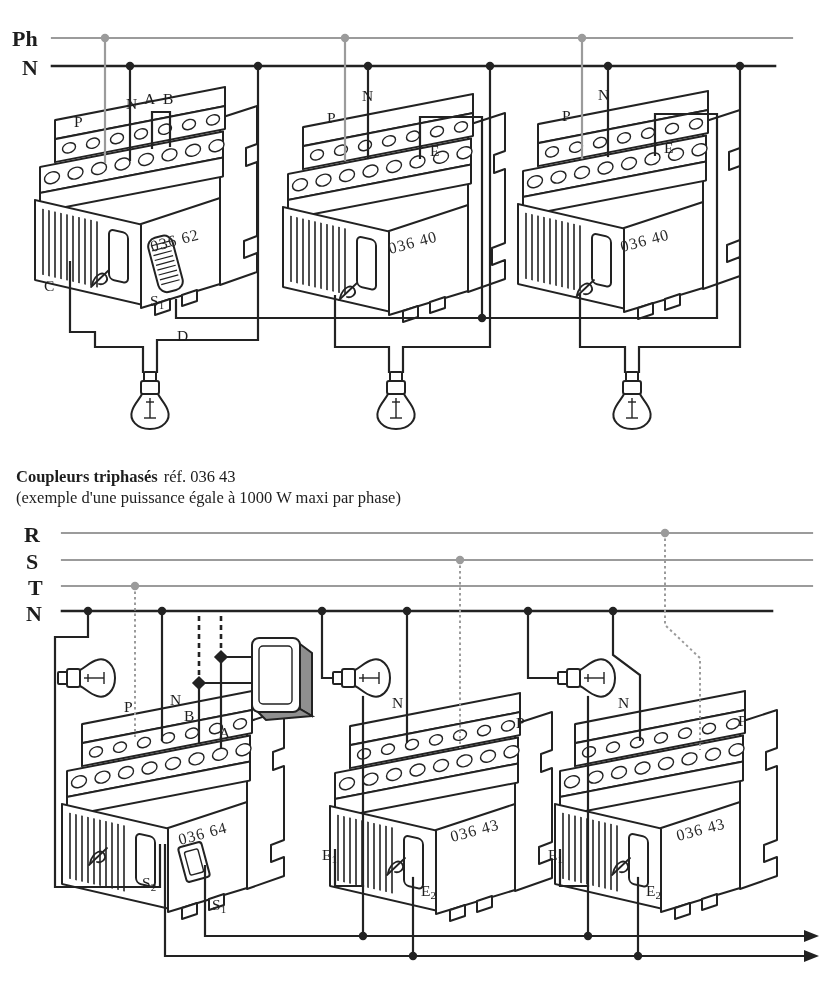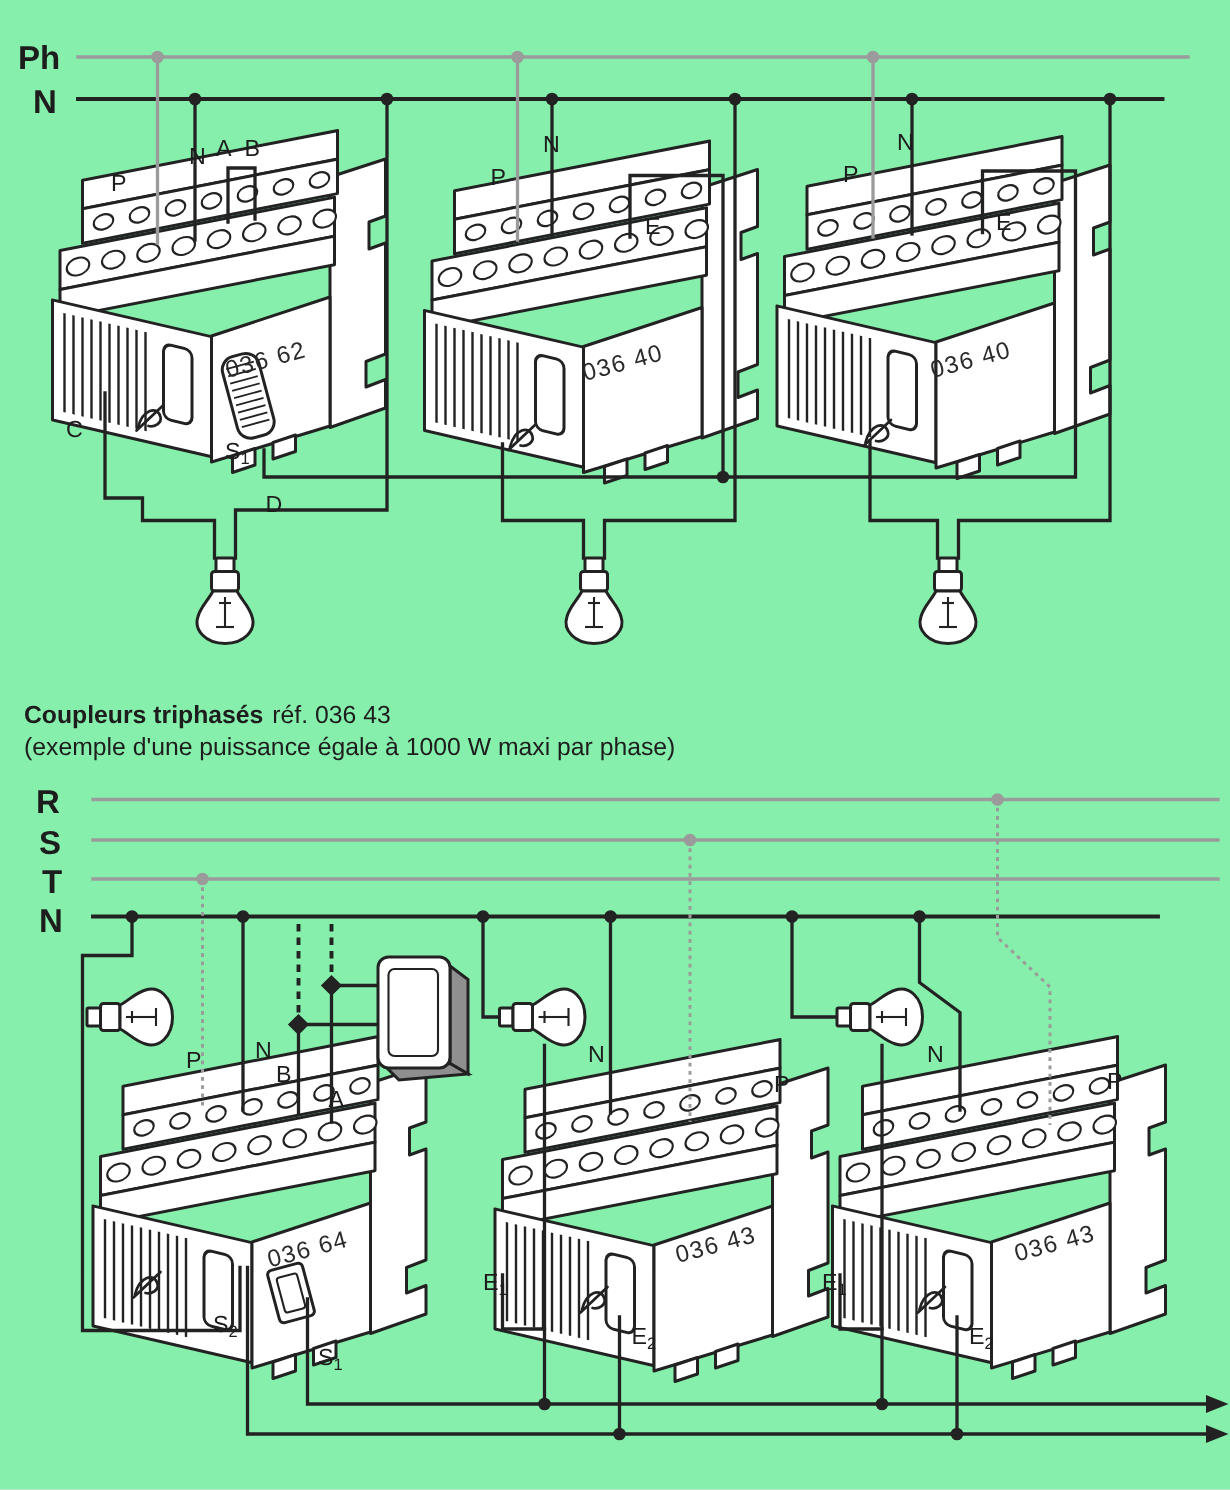--- a/index.html
+++ b/index.html
@@ -1,17 +1,17 @@
 <!DOCTYPE html>
 <html><head>
 <meta charset="utf-8">
 <style>
   html,body{margin:0;padding:0;background:#e9e7e2;}
-  .page{position:relative;width:820px;height:993px;background:#86efac;overflow:hidden;
-        font-family:Liberation Sans, sans-serif;}
+  .page{position:relative;width:820px;height:993px;background:#ffffff;overflow:hidden;
+        font-family:Liberation Serif, serif;}
   svg{position:absolute;left:0;top:0;}
   .w{fill:#ffffff;stroke:#222222;stroke-width:2;stroke-linejoin:round;}
   .wthin{fill:#ffffff;stroke:#222222;stroke-width:1.4;}
   .wire{fill:none;stroke:#222222;stroke-width:2.2;stroke-linecap:square;}
   .wire3{fill:none;stroke:#222222;stroke-width:2.6;stroke-linecap:square;}
   .gwire{fill:none;stroke:#9b9b9b;stroke-width:2.2;stroke-linecap:square;}
   .gdotted{fill:none;stroke:#9b9b9b;stroke-width:2;stroke-dasharray:2.5,3;}
   .kdashed{fill:none;stroke:#222222;stroke-width:2.6;stroke-dasharray:5,4;}
   .dot{fill:#222222;stroke:none;}
   .gdot{fill:#9b9b9b;stroke:none;}

